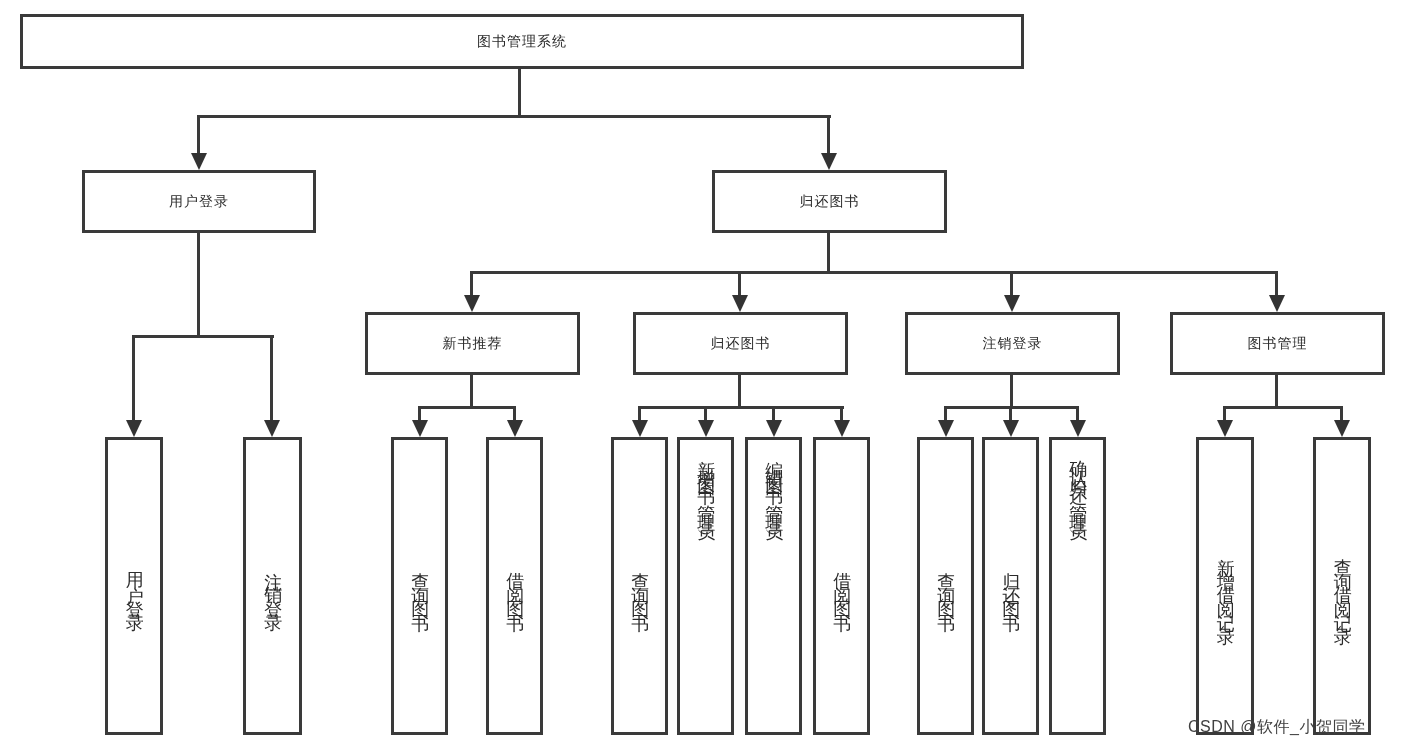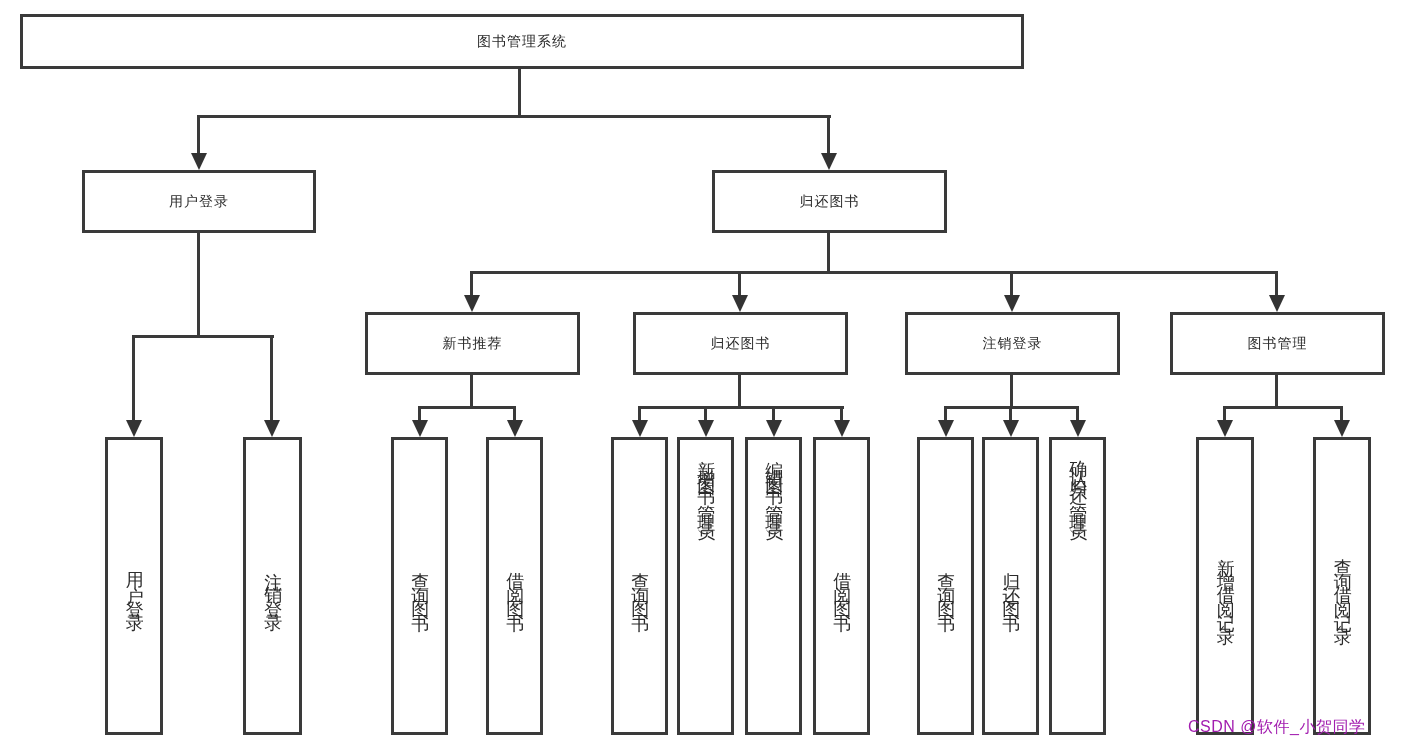--- a/index.html
+++ b/index.html
@@ -50,21 +50,21 @@
     border-left: 8px solid transparent;
     border-right: 8px solid transparent;
     border-top: 17px solid #333333;
   }
   
   .watermark {
     position: absolute;
     left: 1188px;
     top: 717px;
     font-size: 16px;
-    color: #a21caf;
+    color: #404040;
     letter-spacing: 0.5px;
     white-space: nowrap;
   }
 </style>
 </head>
 <body>
 
 <div id="stage">
 
   <div class="node hnode" style="left:20px; top:14px; width:1004px; height:55px;">

